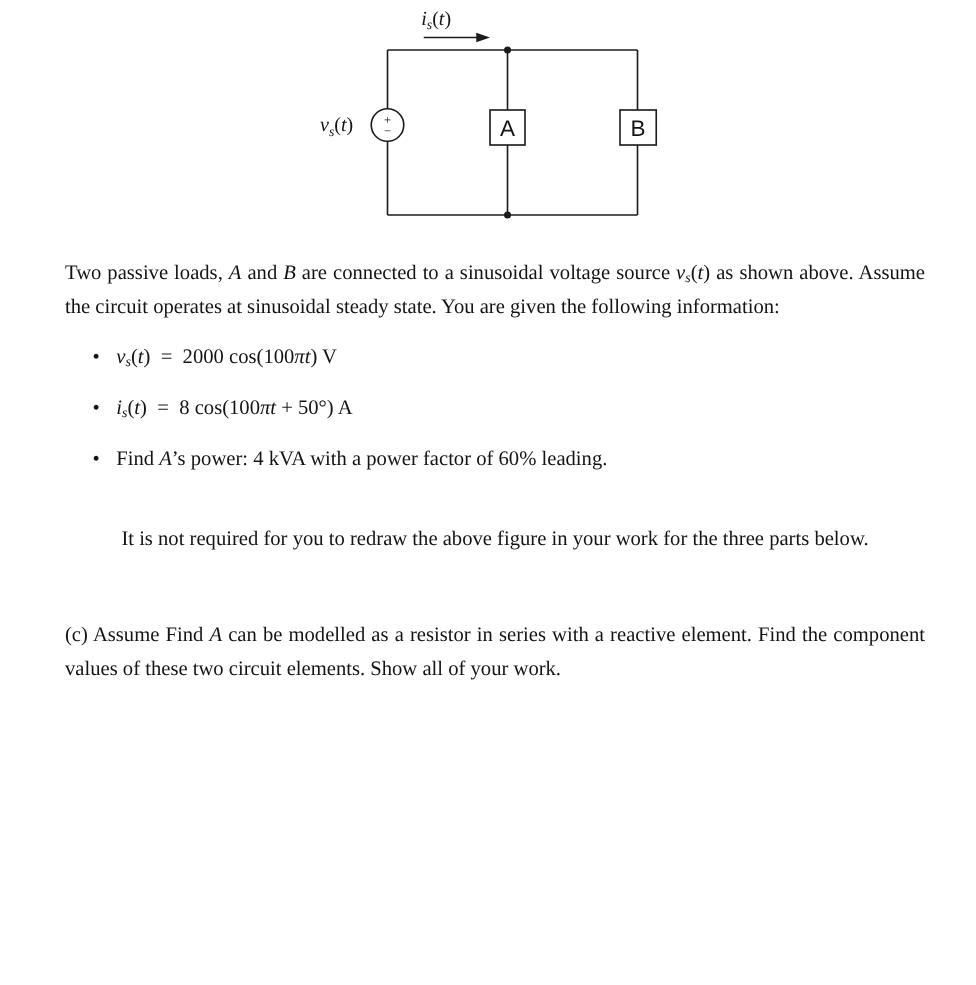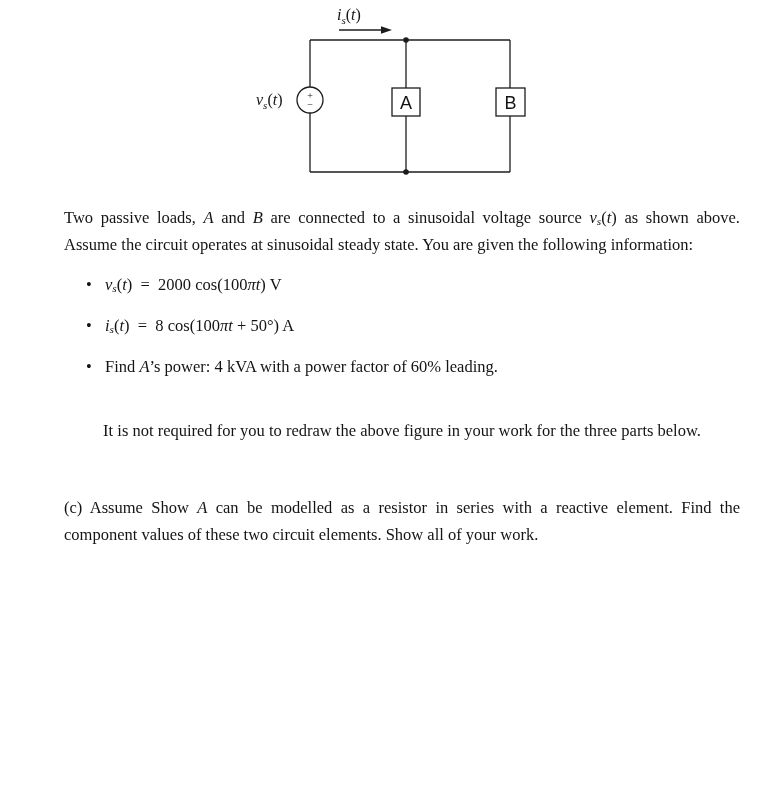--- a/index.html
+++ b/index.html
@@ -64,21 +64,20 @@
     font-style: italic;
   }
   .svg-sub {
     font-size: 11px;
     font-style: italic;
   }
   .body-text {
     padding: 0 41px 0 52px;
     font-size: 16.5px;
     line-height: 27px;
-    margin-left: 12px;
   }
   .para {
     margin: 0;
     text-align: justify;
   }
   .para.intro   { margin: 8px 0 13px; }
   .bullets      { margin: 13px 0 0; }
   .bullet-item {
     position: relative;
     padding-left: 41px;
@@ -155,16 +154,16 @@
       <div class="bullet-item">
         <span class="bullet-char">•</span>
         <span><span>Find </span><span class="it">A</span><span>’s power: 4 kVA with a power factor of 60% leading.</span></span>
       </div>
     </div>
 
     <p class="para note"><span>It is not required for you to redraw the above figure in your work for the three parts below.</span></p>
 
 
 
-    <p class="para part-c"><span>(c) Assume Show </span><span class="it">A</span><span> can be modelled as a resistor in series with a reactive element. Find the component values of these two circuit elements. Show all of your work.</span></p>
+    <p class="para part-c"><span>(c) Assume Find </span><span class="it">A</span><span> can be modelled as a resistor in series with a reactive element. Find the component values of these two circuit elements. Show all of your work.</span></p>
 
   </div>
 </div>
 
 </body></html>

